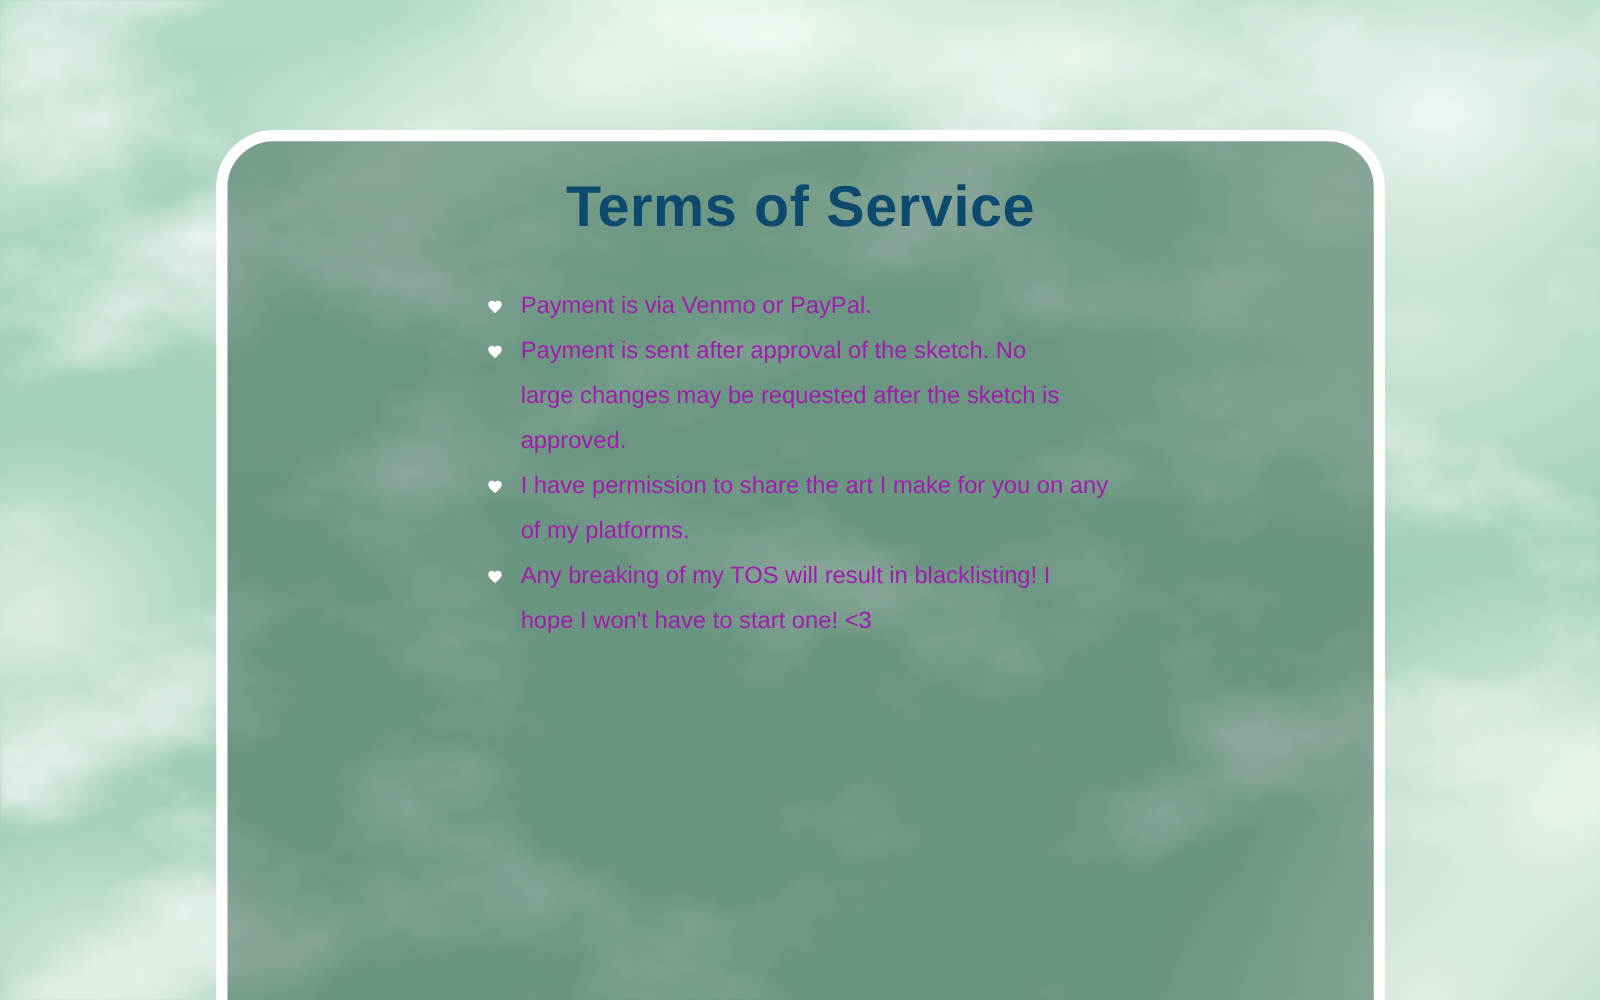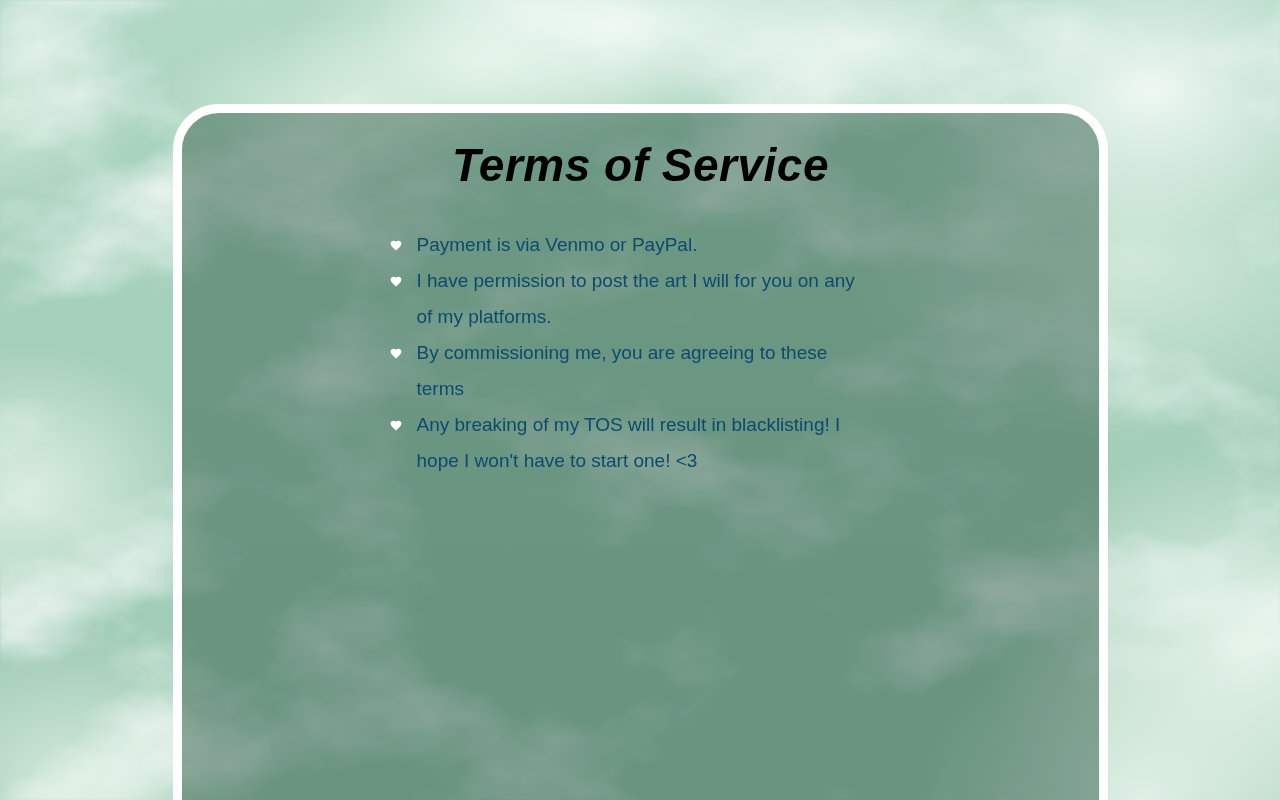--- a/index.html
+++ b/index.html
@@ -59,22 +59,21 @@
     background: rgba(40, 83, 63, 0.46);
     padding-top: 24px;
   }
   .card-title {
     margin: 0 0 34px 0;
     text-align: center;
     font-size: 46px;
     line-height: 56px;
     font-weight: 800;
     letter-spacing: 0.5px;
-    color: #000000;
-    font-style: italic;
+    color: #0c4a6e;
   }
   .terms-list {
     list-style: none;
     margin: 0 auto;
     padding: 0 0 0 28px;
     width: 504px;
     box-sizing: border-box;
   }
   .term {
     position: relative;
@@ -92,21 +91,21 @@
     display: block;
     width: 14px;
     height: 13px;
   }
   .term-text {
     display: block;
     white-space: pre;           
     font-size: 19px;
     line-height: 36px;
     font-weight: 400;
-    color: #0c4a6e;
+    color: #a21caf;
   }
 </style>
 </head>
 <body>
 
 <div class="sky">
   <svg class="cloud-texture" xmlns="http://www.w3.org/2000/svg" viewBox="0 0 1280 800" preserveAspectRatio="none">
     <filter id="cloudy" x="0" y="0" width="100%" height="100%">
       <feTurbulence type="fractalNoise" baseFrequency="0.0045 0.007" numOctaves="5" seed="11" stitchTiles="stitch"></feTurbulence>
       <feColorMatrix type="matrix" values="0 0 0 0 0.93
@@ -131,31 +130,32 @@
           </svg>
       </span>
       <span class="term-text">Payment is via Venmo or PayPal.</span>
     </li>
     <li class="term">
       <span class="heart">
         <svg viewBox="0 0 24 24">
             <path fill="#ffffff" d="M12 21.35l-1.45-1.32C5.4 15.36 2 12.28 2 8.5 2 5.42 4.42 3 7.5 3c1.74 0 3.41.81 4.5 2.09C13.09 3.81 14.76 3 16.5 3 19.58 3 22 5.42 22 8.5c0 3.78-3.4 6.86-8.55 11.54L12 21.35z"></path>
           </svg>
       </span>
-      <span class="term-text">I have permission to post the art I will for you on any
-of my platforms.</span>
+      <span class="term-text">Payment is sent after approval of the sketch. No
+large changes may be requested after the sketch is
+approved.</span>
     </li>
     <li class="term">
       <span class="heart">
         <svg viewBox="0 0 24 24">
             <path fill="#ffffff" d="M12 21.35l-1.45-1.32C5.4 15.36 2 12.28 2 8.5 2 5.42 4.42 3 7.5 3c1.74 0 3.41.81 4.5 2.09C13.09 3.81 14.76 3 16.5 3 19.58 3 22 5.42 22 8.5c0 3.78-3.4 6.86-8.55 11.54L12 21.35z"></path>
           </svg>
       </span>
-      <span class="term-text">By commissioning me, you are agreeing to these
-terms</span>
+      <span class="term-text">I have permission to share the art I make for you on any
+of my platforms.</span>
     </li>
     <li class="term">
       <span class="heart">
         <svg viewBox="0 0 24 24">
             <path fill="#ffffff" d="M12 21.35l-1.45-1.32C5.4 15.36 2 12.28 2 8.5 2 5.42 4.42 3 7.5 3c1.74 0 3.41.81 4.5 2.09C13.09 3.81 14.76 3 16.5 3 19.58 3 22 5.42 22 8.5c0 3.78-3.4 6.86-8.55 11.54L12 21.35z"></path>
           </svg>
       </span>
       <span class="term-text">Any breaking of my TOS will result in blacklisting! I
 hope I won't have to start one! &lt;3</span>
     </li>

